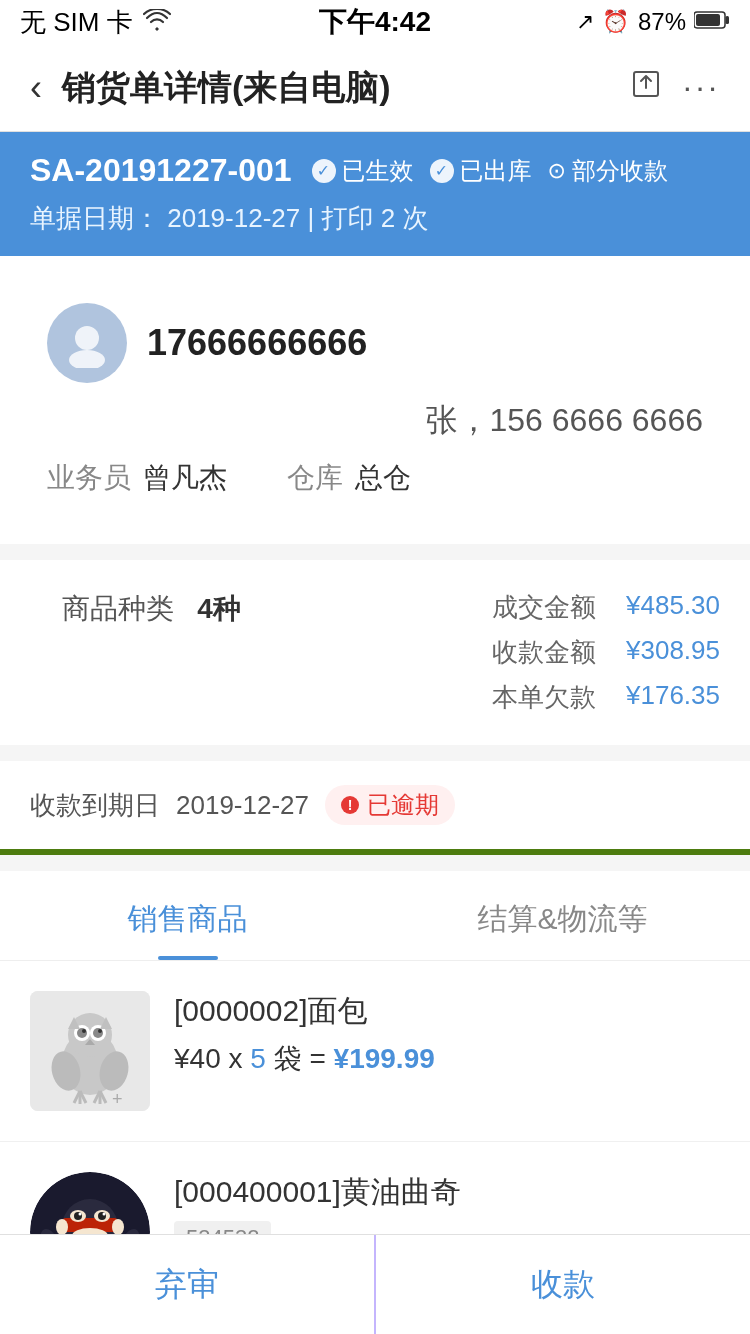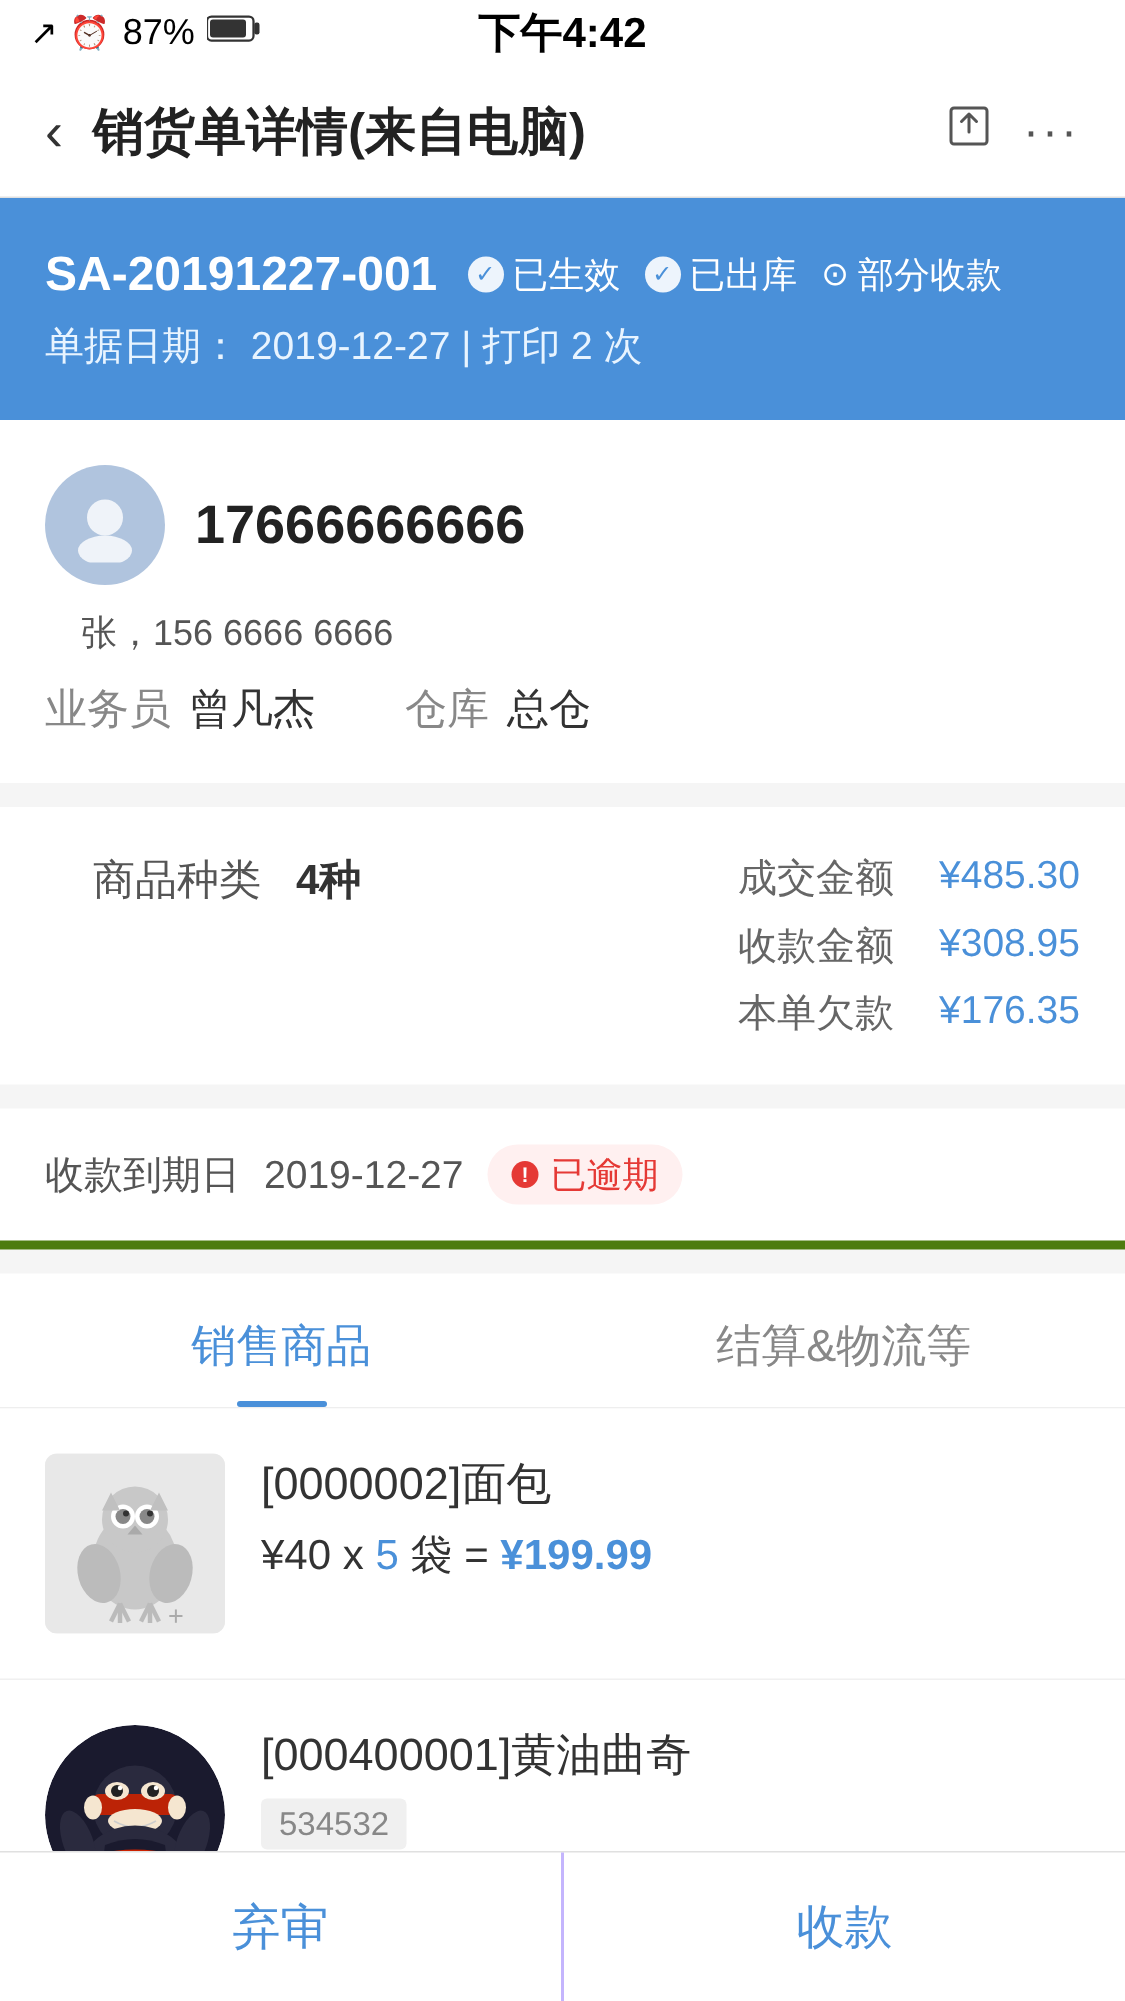--- a/index.html
+++ b/index.html
@@ -71,21 +71,21 @@
       gap: 20px;
     }
     .nav-icon {
       font-size: 30px;
       color: #555;
     }
 
     
     .blue-header {
       background: #4A90D9;
-      padding: 32px 30px;
+      padding: 20px 30px;
     }
     .blue-header-top {
       display: flex;
       align-items: center;
       gap: 20px;
       margin-bottom: 12px;
     }
     .order-id {
       font-size: 32px;
       font-weight: 700;
@@ -118,22 +118,23 @@
       font-size: 22px;
     }
     .doc-date {
       font-size: 26px;
       color: #e8f4ff;
     }
 
     
     .customer-section {
       background: #fff;
-      padding: 30px;
+      padding: 47px;
       margin-top: 0;
+      text-align: right;
     }
     .customer-top {
       display: flex;
       align-items: center;
       gap: 20px;
       margin-bottom: 16px;
     }
     .avatar {
       width: 80px;
       height: 80px;
@@ -144,21 +145,21 @@
       justify-content: center;
       font-size: 44px;
       color: #fff;
     }
     .customer-id {
       font-size: 36px;
       font-weight: 600;
       color: #222;
     }
     .customer-name {
-      font-size: 24px;
+      font-size: 32px;
       color: #555;
       margin-bottom: 16px;
       margin-left: 24px;
     }
     .customer-details {
       display: flex;
       gap: 60px;
       font-size: 28px;
       color: #555;
     }
@@ -362,20 +363,31 @@
       height: 120px;
       border-radius: 60px;
       overflow: hidden;
       flex-shrink: 0;
     }
   </style>
 </head>
 <body>
 
 <div class="status-bar">
+  <div class="status-left">
+    <span>无 SIM 卡</span>
+    <span>
+      <svg width="28" height="22" viewBox="0 0 28 22" fill="none">
+        <path d="M14 18l2 2-2 2-2-2 2-2z" fill="#333"></path>
+        <path d="M8 13c1.6-1.6 3.9-2.6 6-2.6s4.4 1 6 2.6" stroke="#333" stroke-width="2.2" fill="none" stroke-linecap="round"></path>
+        <path d="M4 9C7.1 5.9 10.5 4 14 4s6.9 1.9 10 5" stroke="#333" stroke-width="2.2" fill="none" stroke-linecap="round"></path>
+        <path d="M1 5C5 1 9.3 0 14 0s9 1 13 5" stroke="#333" stroke-width="2.2" fill="none" stroke-linecap="round"></path>
+      </svg>
+    </span>
+  </div>
   <div class="status-center">下午4:42</div>
   <div class="status-right">
     <span style="font-size:22px;">↗</span>
     <span style="font-size:22px;">⏰</span>
     <span style="font-size:24px;">87%</span>
     <span>
       <svg width="36" height="20" viewBox="0 0 36 20">
         <rect x="0" y="2" width="31" height="16" rx="3" ry="3" stroke="#333" stroke-width="1.5" fill="none"></rect>
         <rect x="31.5" y="6" width="3.5" height="8" rx="1.5" fill="#333"></rect>
         <rect x="2" y="4" width="24" height="12" rx="2" fill="#333"></rect>

